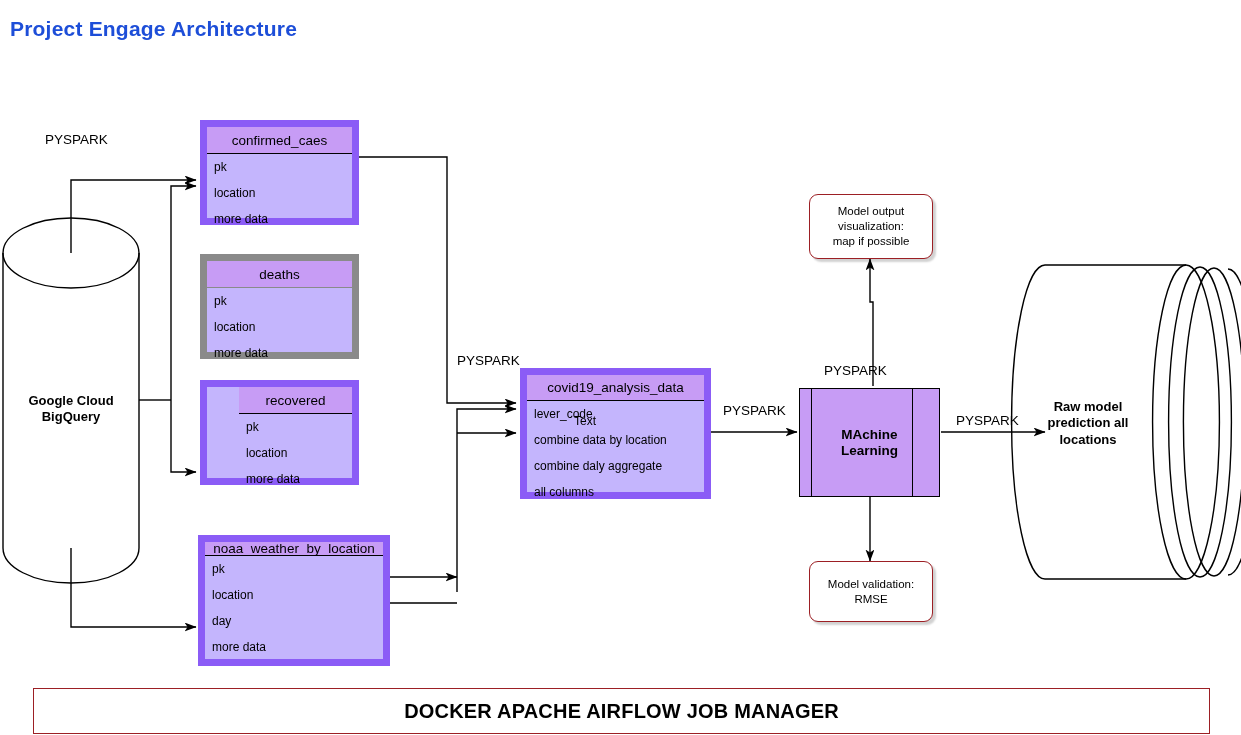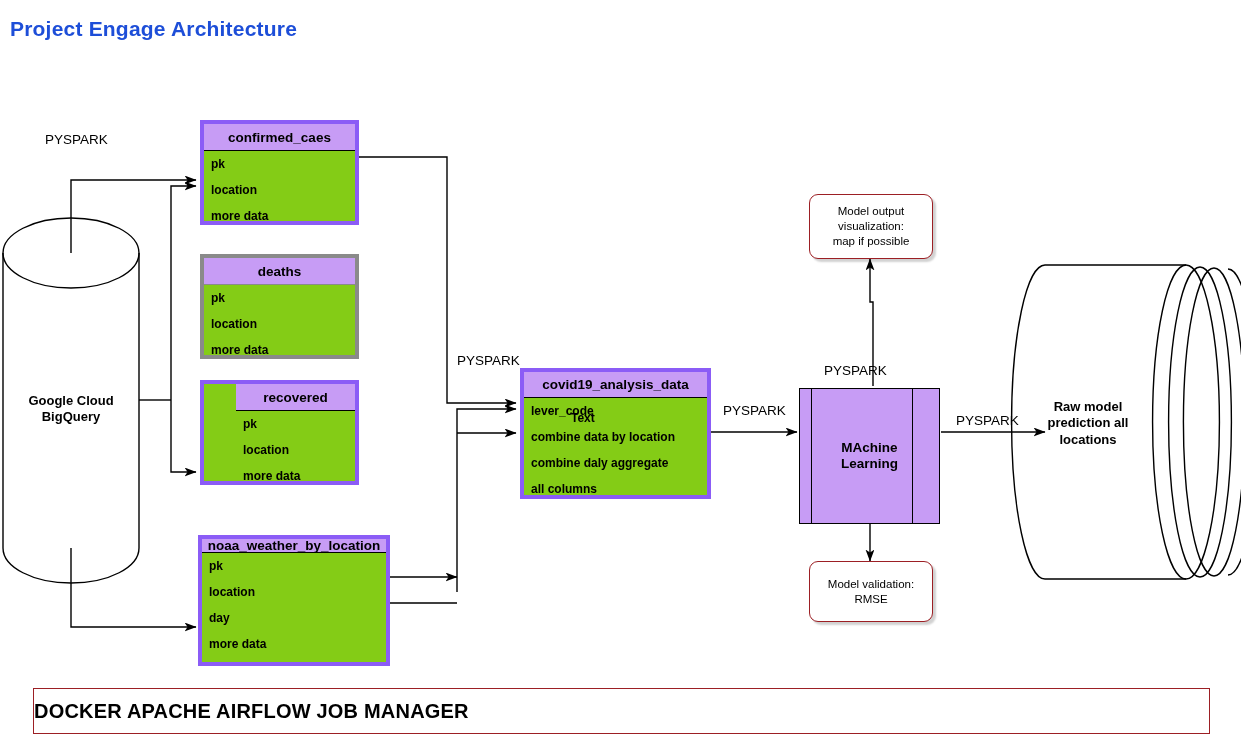--- a/index.html
+++ b/index.html
@@ -9,21 +9,21 @@
   .page-title{
     position:absolute;left:10px;top:17px;
     font-size:21px;font-weight:bold;color:#1d4ed8;letter-spacing:0.2px;
   }
 
   .pyspark-label{
     position:absolute;font-size:13.5px;color:#000;white-space:nowrap;
   }
 
   
-  .ent{position:absolute;border:4px solid #8b5cf6;background:#84cc16;box-sizing:border-box;font-weight:bold;}
+  .ent{position:absolute;border:7px solid #8b5cf6;background:#c4b5fd;box-sizing:border-box;}
   .ent .ent-head{
     background:#c79cf5;border-bottom:1px solid #000;
     font-size:13.5px;color:#000;text-align:center;
     display:flex;align-items:center;justify-content:center;
     box-sizing:border-box;
   }
   .ent .ent-row{
     font-size:12px;color:#000;display:flex;align-items:center;
     padding-left:7px;box-sizing:border-box;
   }
@@ -44,21 +44,21 @@
   .rbox{
     position:absolute;border:1.6px solid #9c1f24;border-radius:9px;background:#fff;
     box-shadow:3px 3px 2px rgba(0,0,0,0.18);
     display:flex;align-items:center;justify-content:center;text-align:center;
     font-size:11.5px;color:#000;line-height:1.3;box-sizing:border-box;
   }
 
   
   .banner{
     position:absolute;border:1.6px solid #9c1f24;background:#fff;
-    display:flex;align-items:center;
+    display:flex;align-items:center;justify-content:center;
     font-size:20px;font-weight:bold;color:#000;letter-spacing:0.2px;box-sizing:border-box;
   }
 
   
   svg.layer{position:absolute;left:0;top:0;width:1241px;height:735px;overflow:visible;}
   svg.layer .conn{fill:none;stroke:#000;stroke-width:1.4;}
   svg.layer .cyl{fill:#ffffff;stroke:#000;stroke-width:1.4;}
   svg.layer .cyl-line{fill:none;stroke:#000;stroke-width:1.4;}
 
   .cyl-label{
@@ -171,21 +171,21 @@
     <div class="ent-head" style="height:26px;text-align:right;">covid19_analysis_data</div>
     <div class="ent-row" style="height:26px;position:relative;">
       <span>lever_code</span>
       <span style="position:absolute;left:3px;top:13px;font-size:12px;color:#000;margin-left:44px;">Text</span>
     </div>
     <div class="ent-row" style="height:26px;">combine data by location</div>
     <div class="ent-row" style="height:26px;">combine daly aggregate</div>
     <div class="ent-row" style="height:26px;">all columns</div>
   </div>
 
-  <div class="proc" style="left:799px;top:388px;width:141px;height:136px;">
+  <div class="proc" style="left:799px;top:388px;width:141px;height:109px;">
     <div class="bar" style="left:11px;"></div>
     <div class="bar" style="right:26px;"></div>
     <div class="proc-label">
       <div>MAchine</div>
       <div>Learning</div>
     </div>
   </div>
 
   <div class="rbox" style="left:809px;top:194px;width:124px;height:65px;justify-content:center;">
     <div>

